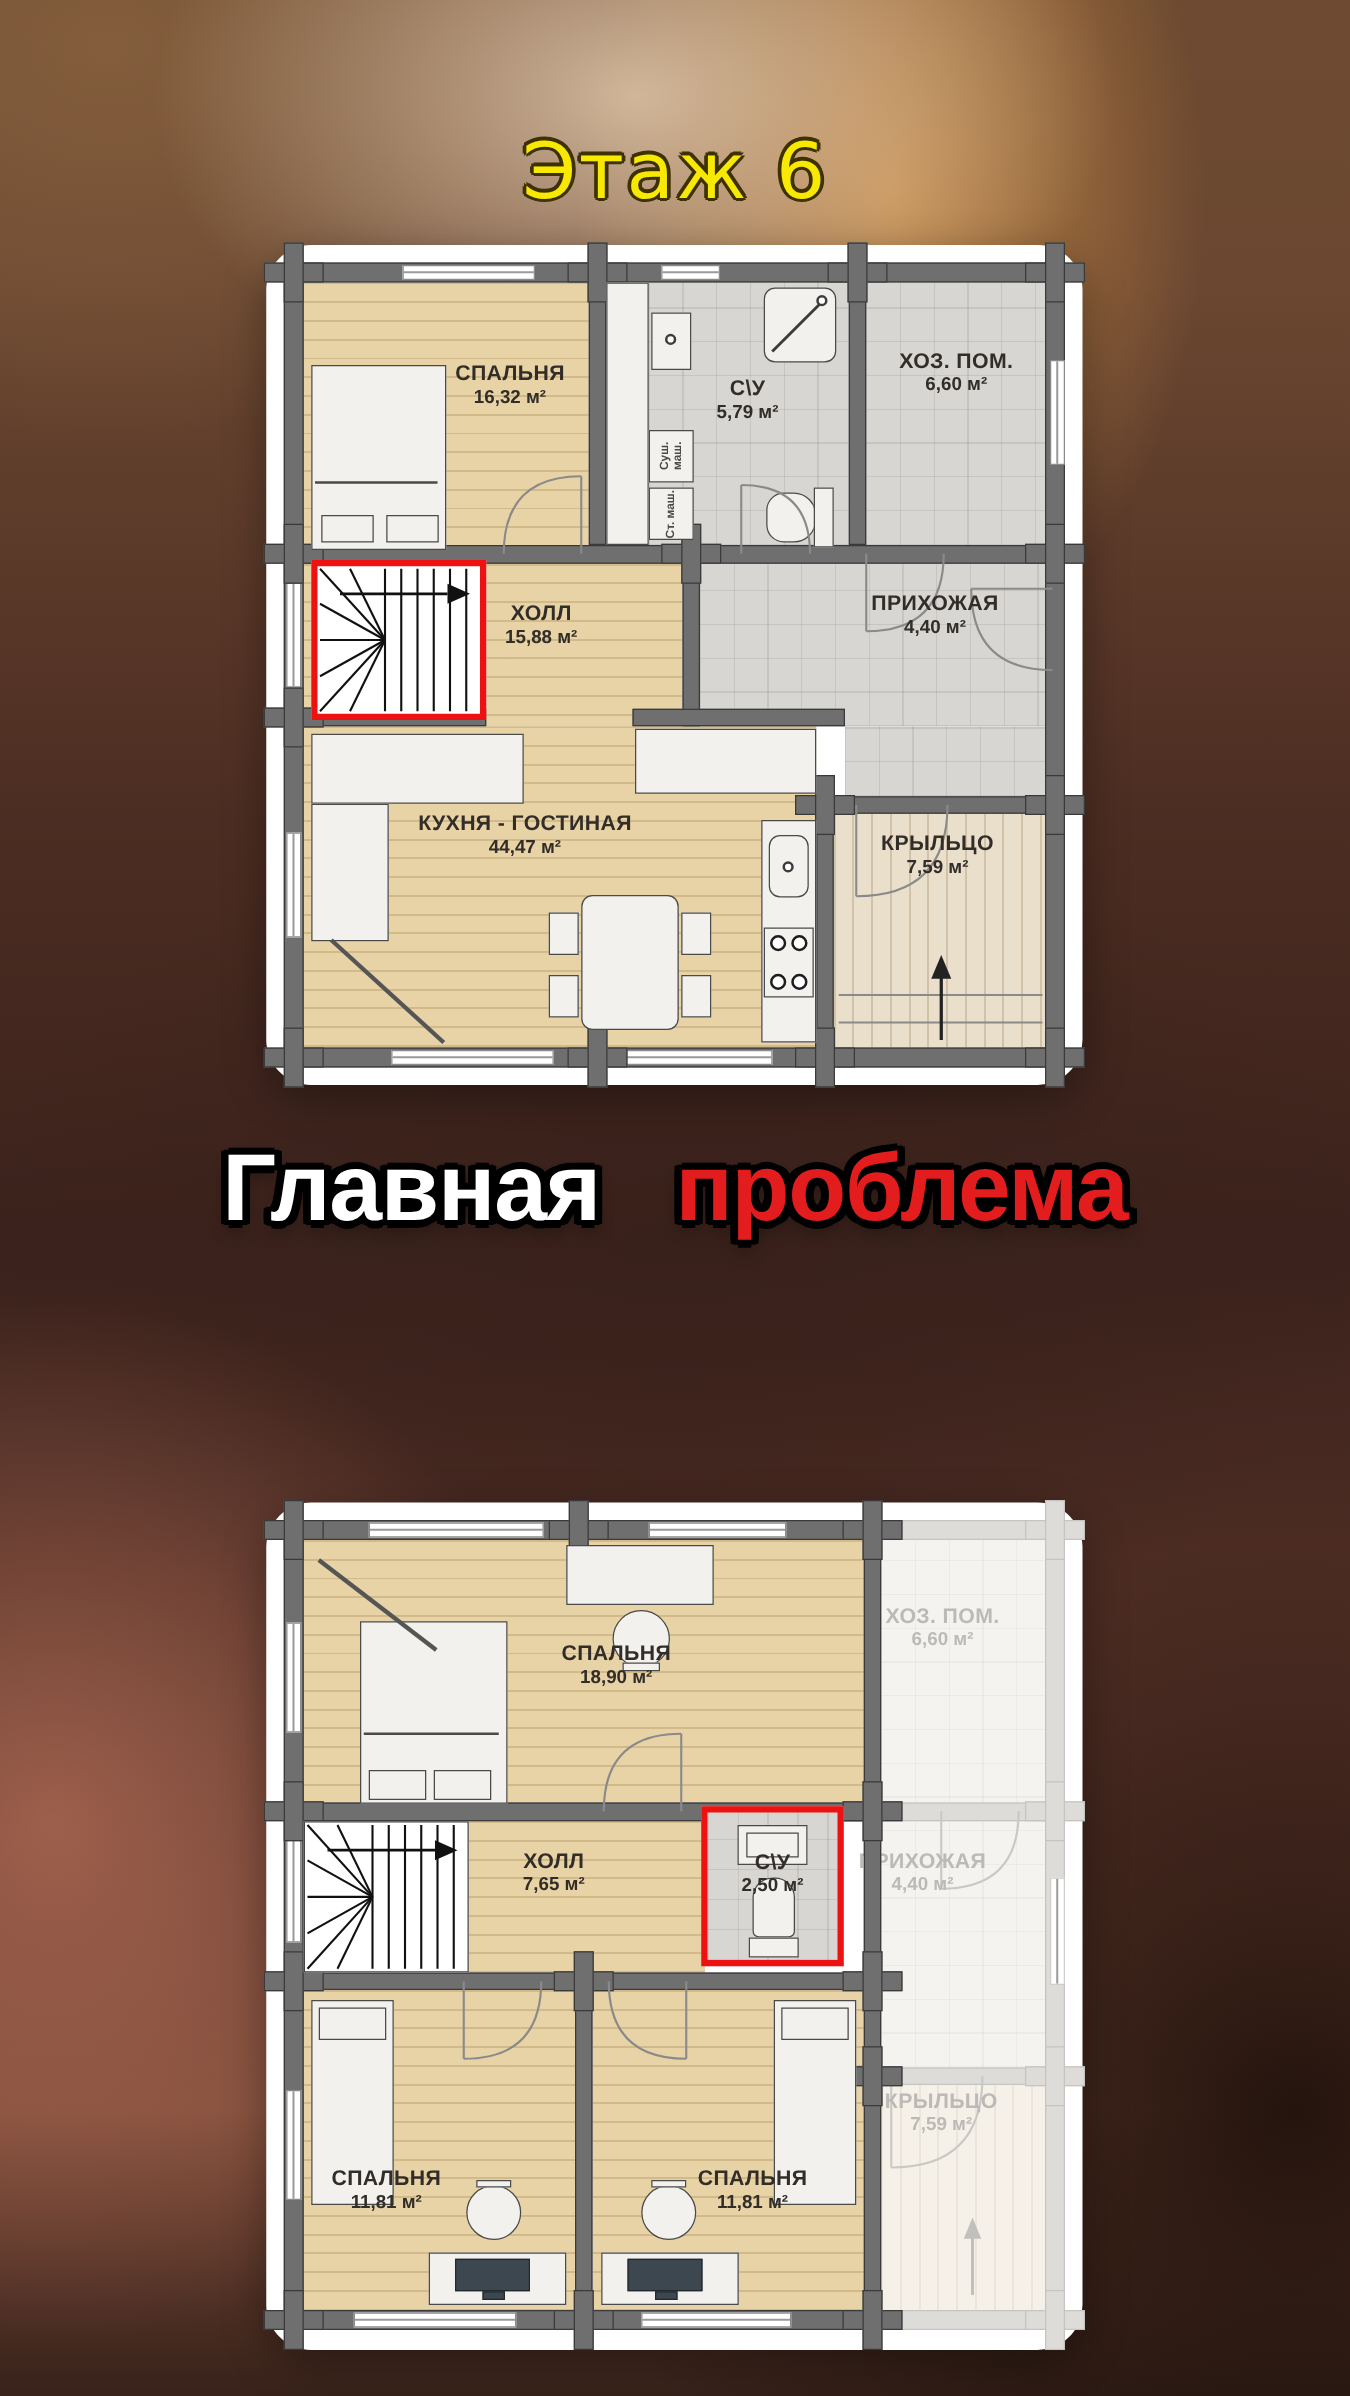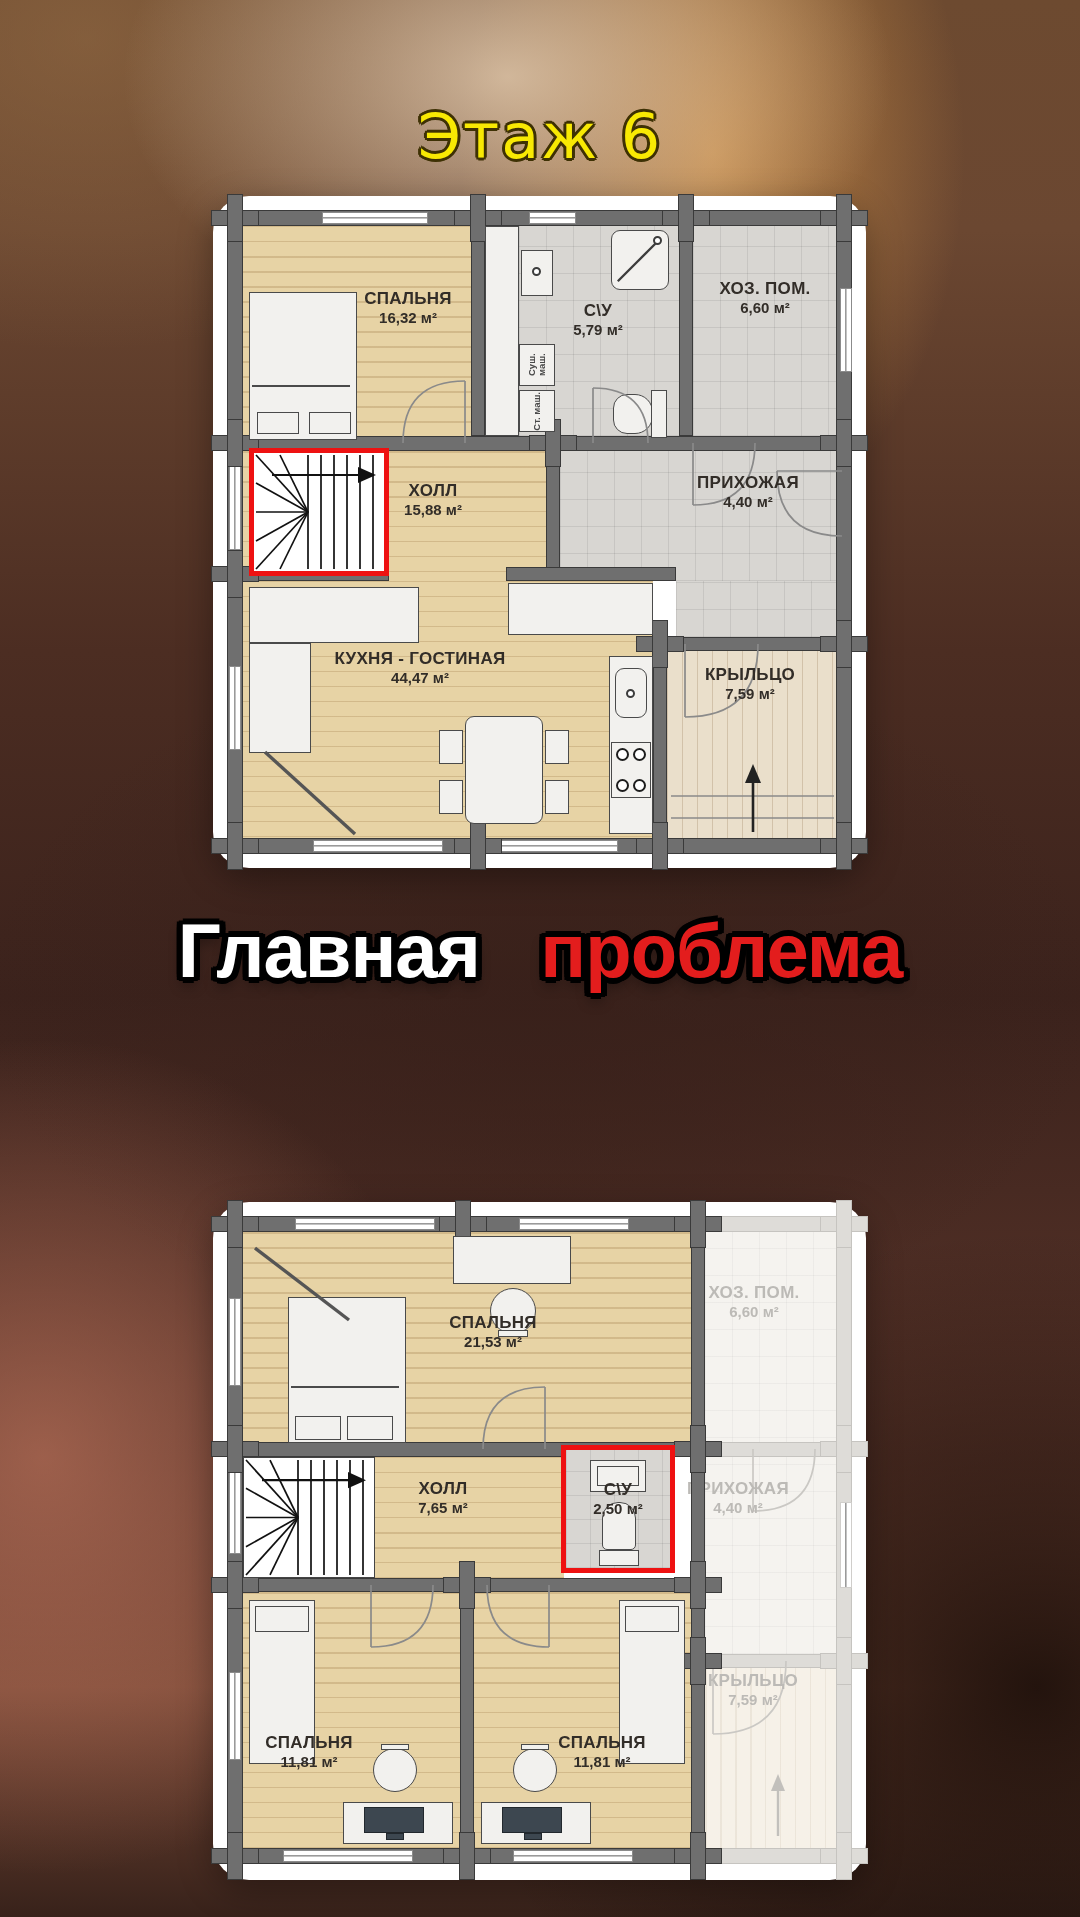--- a/index.html
+++ b/index.html
@@ -405,21 +405,21 @@
         <path d="M158,445 Q220,445 220,383"></path>
           <line x1="158" y1="383" x2="158" y2="445"></line>
         <path d="M336,445 Q274,445 274,383"></path>
           <line x1="336" y1="383" x2="336" y2="445"></line>
       </g>
       <line x1="42" y1="46" x2="136" y2="118" stroke="#555" stroke-width="3.4"></line>
     </svg>
 
     <div class="lbl" style="left:215px;top:110px;width:130px;">
       <span class="rn">СПАЛЬНЯ</span>
-      <span class="ra">21,53 м²</span>
+      <span class="ra">18,90 м²</span>
     </div>
     <div class="lbl" style="left:168px;top:276px;width:124px;">
       <span class="rn">ХОЛЛ</span>
       <span class="ra">7,65 м²</span>
     </div>
     <div class="lbl" style="left:369px;top:277px;width:72px;">
       <span class="rn">С\У</span>
       <span class="ra">2,50 м²</span>
     </div>
     <div class="lbl" style="left:35px;top:530px;width:122px;">

